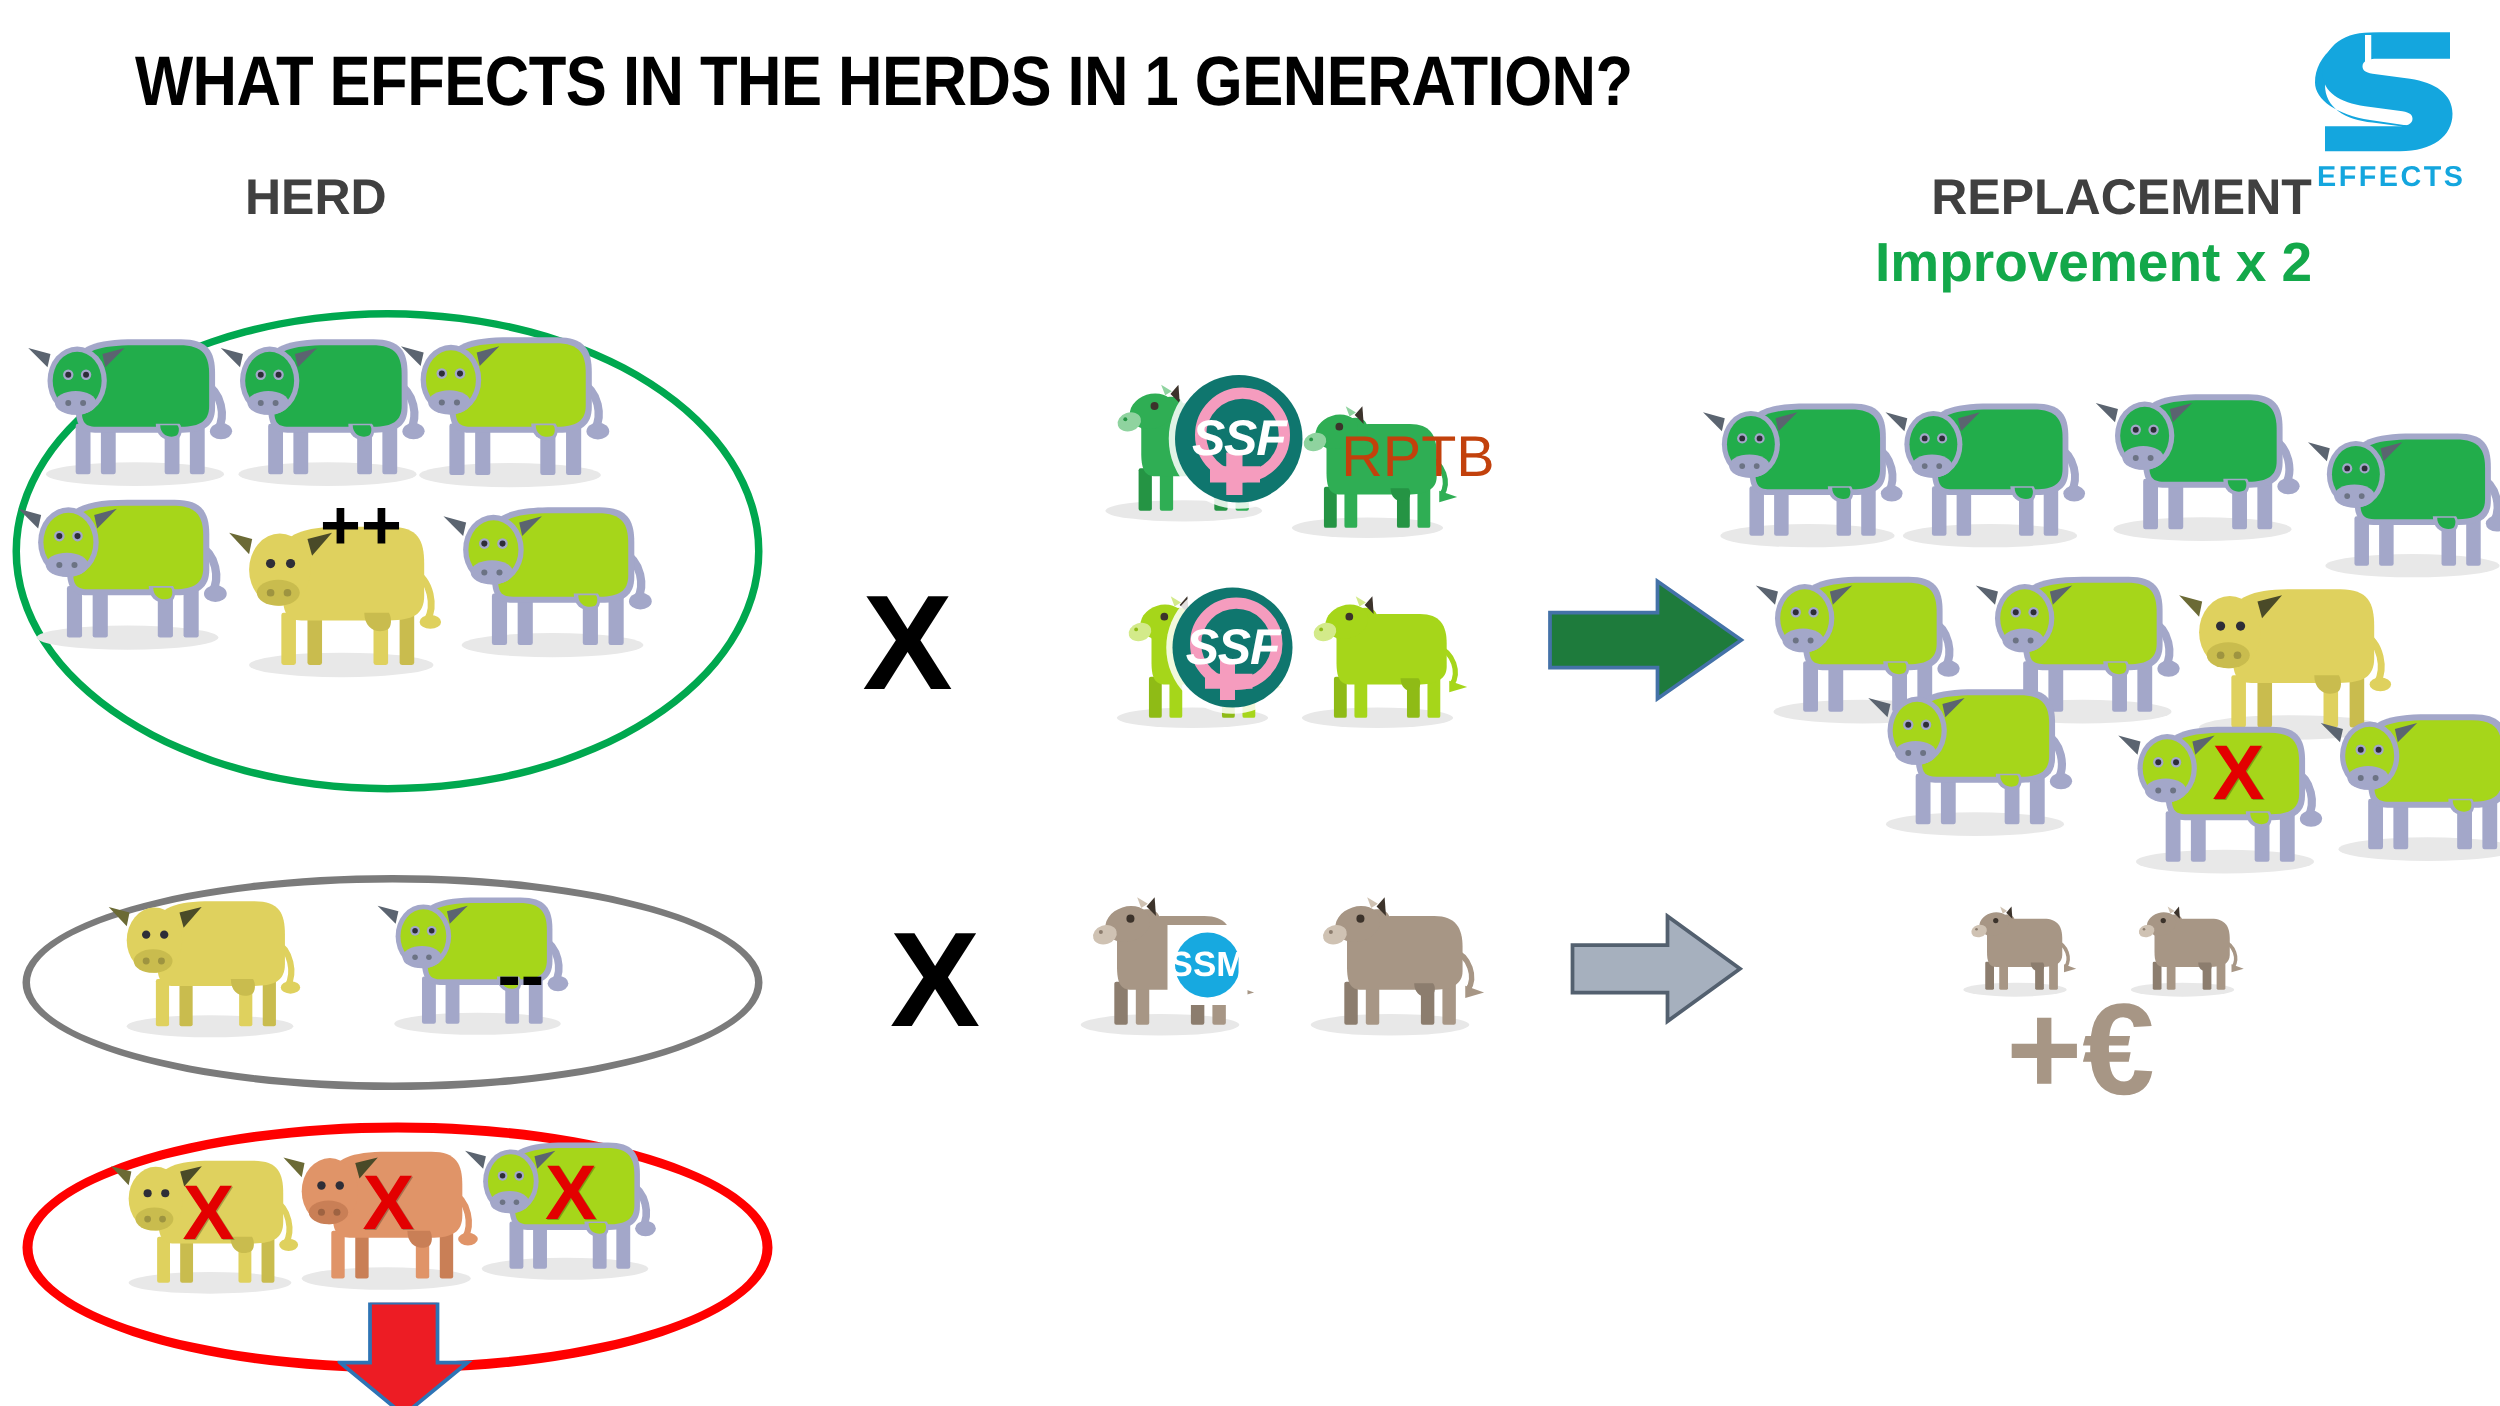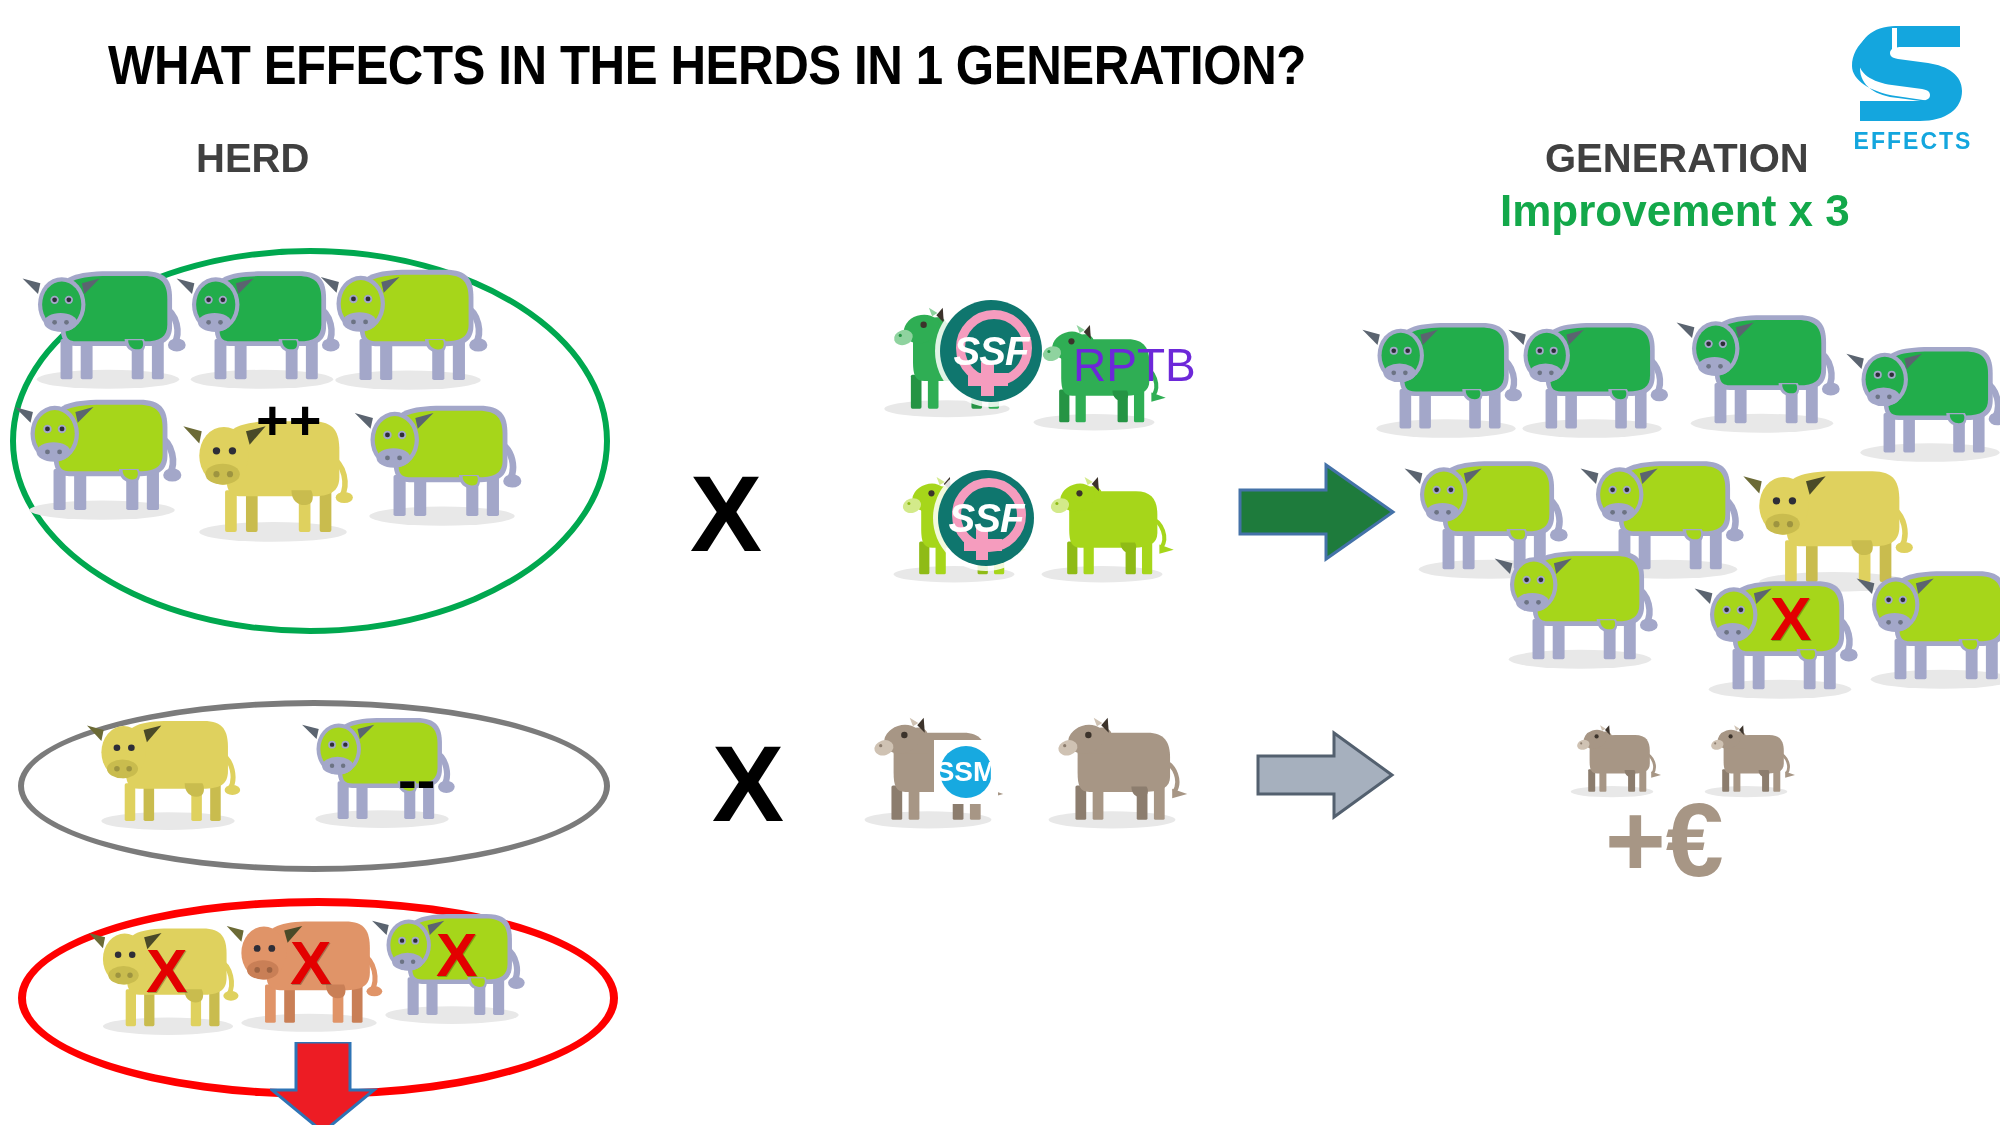--- a/index.html
+++ b/index.html
@@ -48,21 +48,21 @@
     display:flex;align-items:center;justify-content:center;
     box-shadow:0 0 0 5px rgba(255,255,255,.85);}
   .ssf-badge .ring{position:absolute;border-radius:50%;border:9px solid #F59CBE;}
   .ssf-badge .stem{position:absolute;background:#F59CBE;}
   .ssf-badge .txt{position:relative;color:#fff;font-weight:bold;font-style:italic;
     font-size:40px;letter-spacing:-1px;z-index:4;}
   .ssm-badge{position:absolute;background:#ffffff;display:flex;align-items:center;}
   .ssm-badge .dot{width:100%;height:100%;border-radius:50%;background:#17A9E0;
     display:flex;align-items:center;justify-content:center;}
   .ssm-badge .txt{color:#fff;font-weight:bold;font-size:28px;letter-spacing:0px;}
-  .rptb-label{position:absolute;color:#6d28d9;font-size:46px;line-height:1;}
+  .rptb-label{position:absolute;color:#c2410c;font-size:46px;line-height:1;}
 
   
   .arrow-svg{position:absolute;}
   #euro-text{position:absolute;left:1605px;top:788px;font-size:104px;
      font-weight:bold;color:#A79685;line-height:1;}
 </style>
 </head>
 <body>
 
 <div class="abs" id="slide-title">WHAT EFFECTS IN THE HERDS IN 1 GENERATION?</div>
@@ -70,22 +70,22 @@
 <div class="abs" id="logo-mark">
   <svg viewBox="0 0 120 106" xmlns="http://www.w3.org/2000/svg">
     <path d="M108 12 L108 12 C108 12 75 12 52 12 C26 12 8 26 8 46 C8 64 24 74 46 76 L76 80 C84 81 86 84 86 87 C86 91 81 94 72 94 L14 94 L14 94 C14 94 14 94 14 94 L14 82 C14 82 14 82 14 82 L72 82 C74 82 75 81 75 80 C75 79 74 78 71 78 L44 74 C18 70 0 58 0 44 C0 22 22 4 52 4 L108 4 Z" fill="#14A6DE" transform="translate(4,4) scale(1.0)"></path>
     <path d="M112 8 L48 8 C24 8 10 22 10 40 C10 56 24 64 44 67 L74 71 C80 72 82 74 82 77 C82 81 78 83 70 83 L12 83 L12 103 L72 103 C98 103 114 91 114 73 C114 57 100 48 80 45 L50 41 C44 40 42 38 42 35 C42 31 46 29 54 29 L112 29 Z" fill="#14A6DE"></path>
     <rect x="44" y="10" width="5" height="26" fill="#ffffff"></rect>
   </svg>
 </div>
 <div class="abs" id="logo-word">EFFECTS</div>
 
 <div class="abs col-head" id="herd-label">HERD</div>
-<div class="abs col-head" id="replacement-label">GENERATION</div>
-<div class="abs" id="improvement-label">Improvement x 3</div>
+<div class="abs col-head" id="replacement-label">REPLACEMENT</div>
+<div class="abs" id="improvement-label">Improvement x 2</div>
 
 <div class="abs ellipse" id="herd-ellipse-green"></div>
 <div class="abs ellipse" id="herd-ellipse-grey"></div>
 <div class="abs ellipse" id="herd-ellipse-red"></div>
 
 <div class="abs big-x" id="cross-top">X</div>
 <div class="abs big-x" id="cross-bottom">X</div>
 
 <svg width="0" height="0" style="position:absolute" aria-hidden="true">
   <defs>

